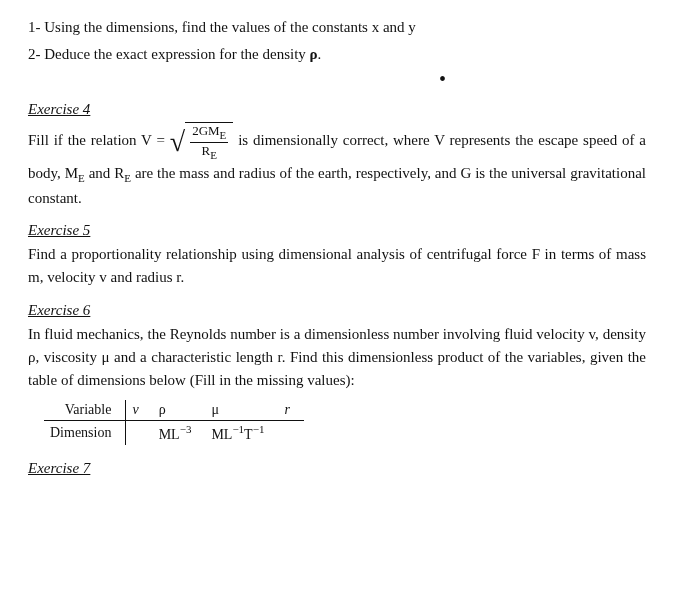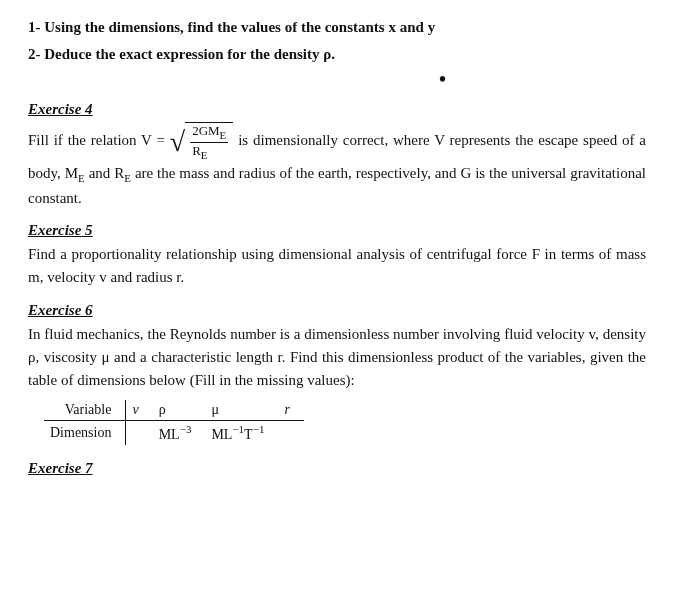--- a/index.html
+++ b/index.html
@@ -6,29 +6,29 @@
     body {
       background: #fff;
       font-family: "Times New Roman", Times, serif;
       font-size: 15px;
       color: #111;
       padding: 16px 28px 24px 28px;
       width: 674px;
       min-height: 598px;
     }
     .line { margin-bottom: 4px; line-height: 1.5; }
-    .exercise-title { font-style: italic; text-decoration: underline; font-weight: bold; margin-top: 12px; margin-bottom: 4px; display: block; }
+    .exercise-title { font-style: italic; text-decoration: underline; font-weight: normal; margin-top: 12px; margin-bottom: 4px; display: block; }
     .para { text-align: justify; line-height: 1.55; margin-bottom: 2px; }
     .dot-row { text-align: right; padding-right: 200px; font-size: 20px; line-height: 1; margin-bottom: 2px; }
     sup { font-size: 11px; vertical-align: super; }
     sub { font-size: 11px; vertical-align: sub; }
     .fraction {
       display: inline-block;
       vertical-align: middle;
-      text-align: left;
+      text-align: center;
       margin: 0 2px;
     }
     .fraction .num {
       display: block;
       border-bottom: 1px solid #111;
       padding: 0 2px;
       font-size: 13px;
       line-height: 1.3;
     }
     .fraction .den {
@@ -63,21 +63,21 @@
       padding: 2px 14px 2px 6px;
       font-size: 14px;
     }
     .table-dims .label-col {
       border-right: 1.5px solid #111;
       text-align: right;
     }
     .table-dims tr:first-child td {
       border-bottom: 1px solid #111;
     }
-    .section-top { margin-bottom: 6px; font-weight: bold; }
+    .section-top { margin-bottom: 6px; }
   </style>
 </head>
 <body>
 
 <div class="section-top">
   <div class="line">
     <span>1- Using the dimensions, find the values of the constants x and y</span>
   </div>
   <div class="line">
     2- Deduce the exact expression for the density <b>ρ</b>.

